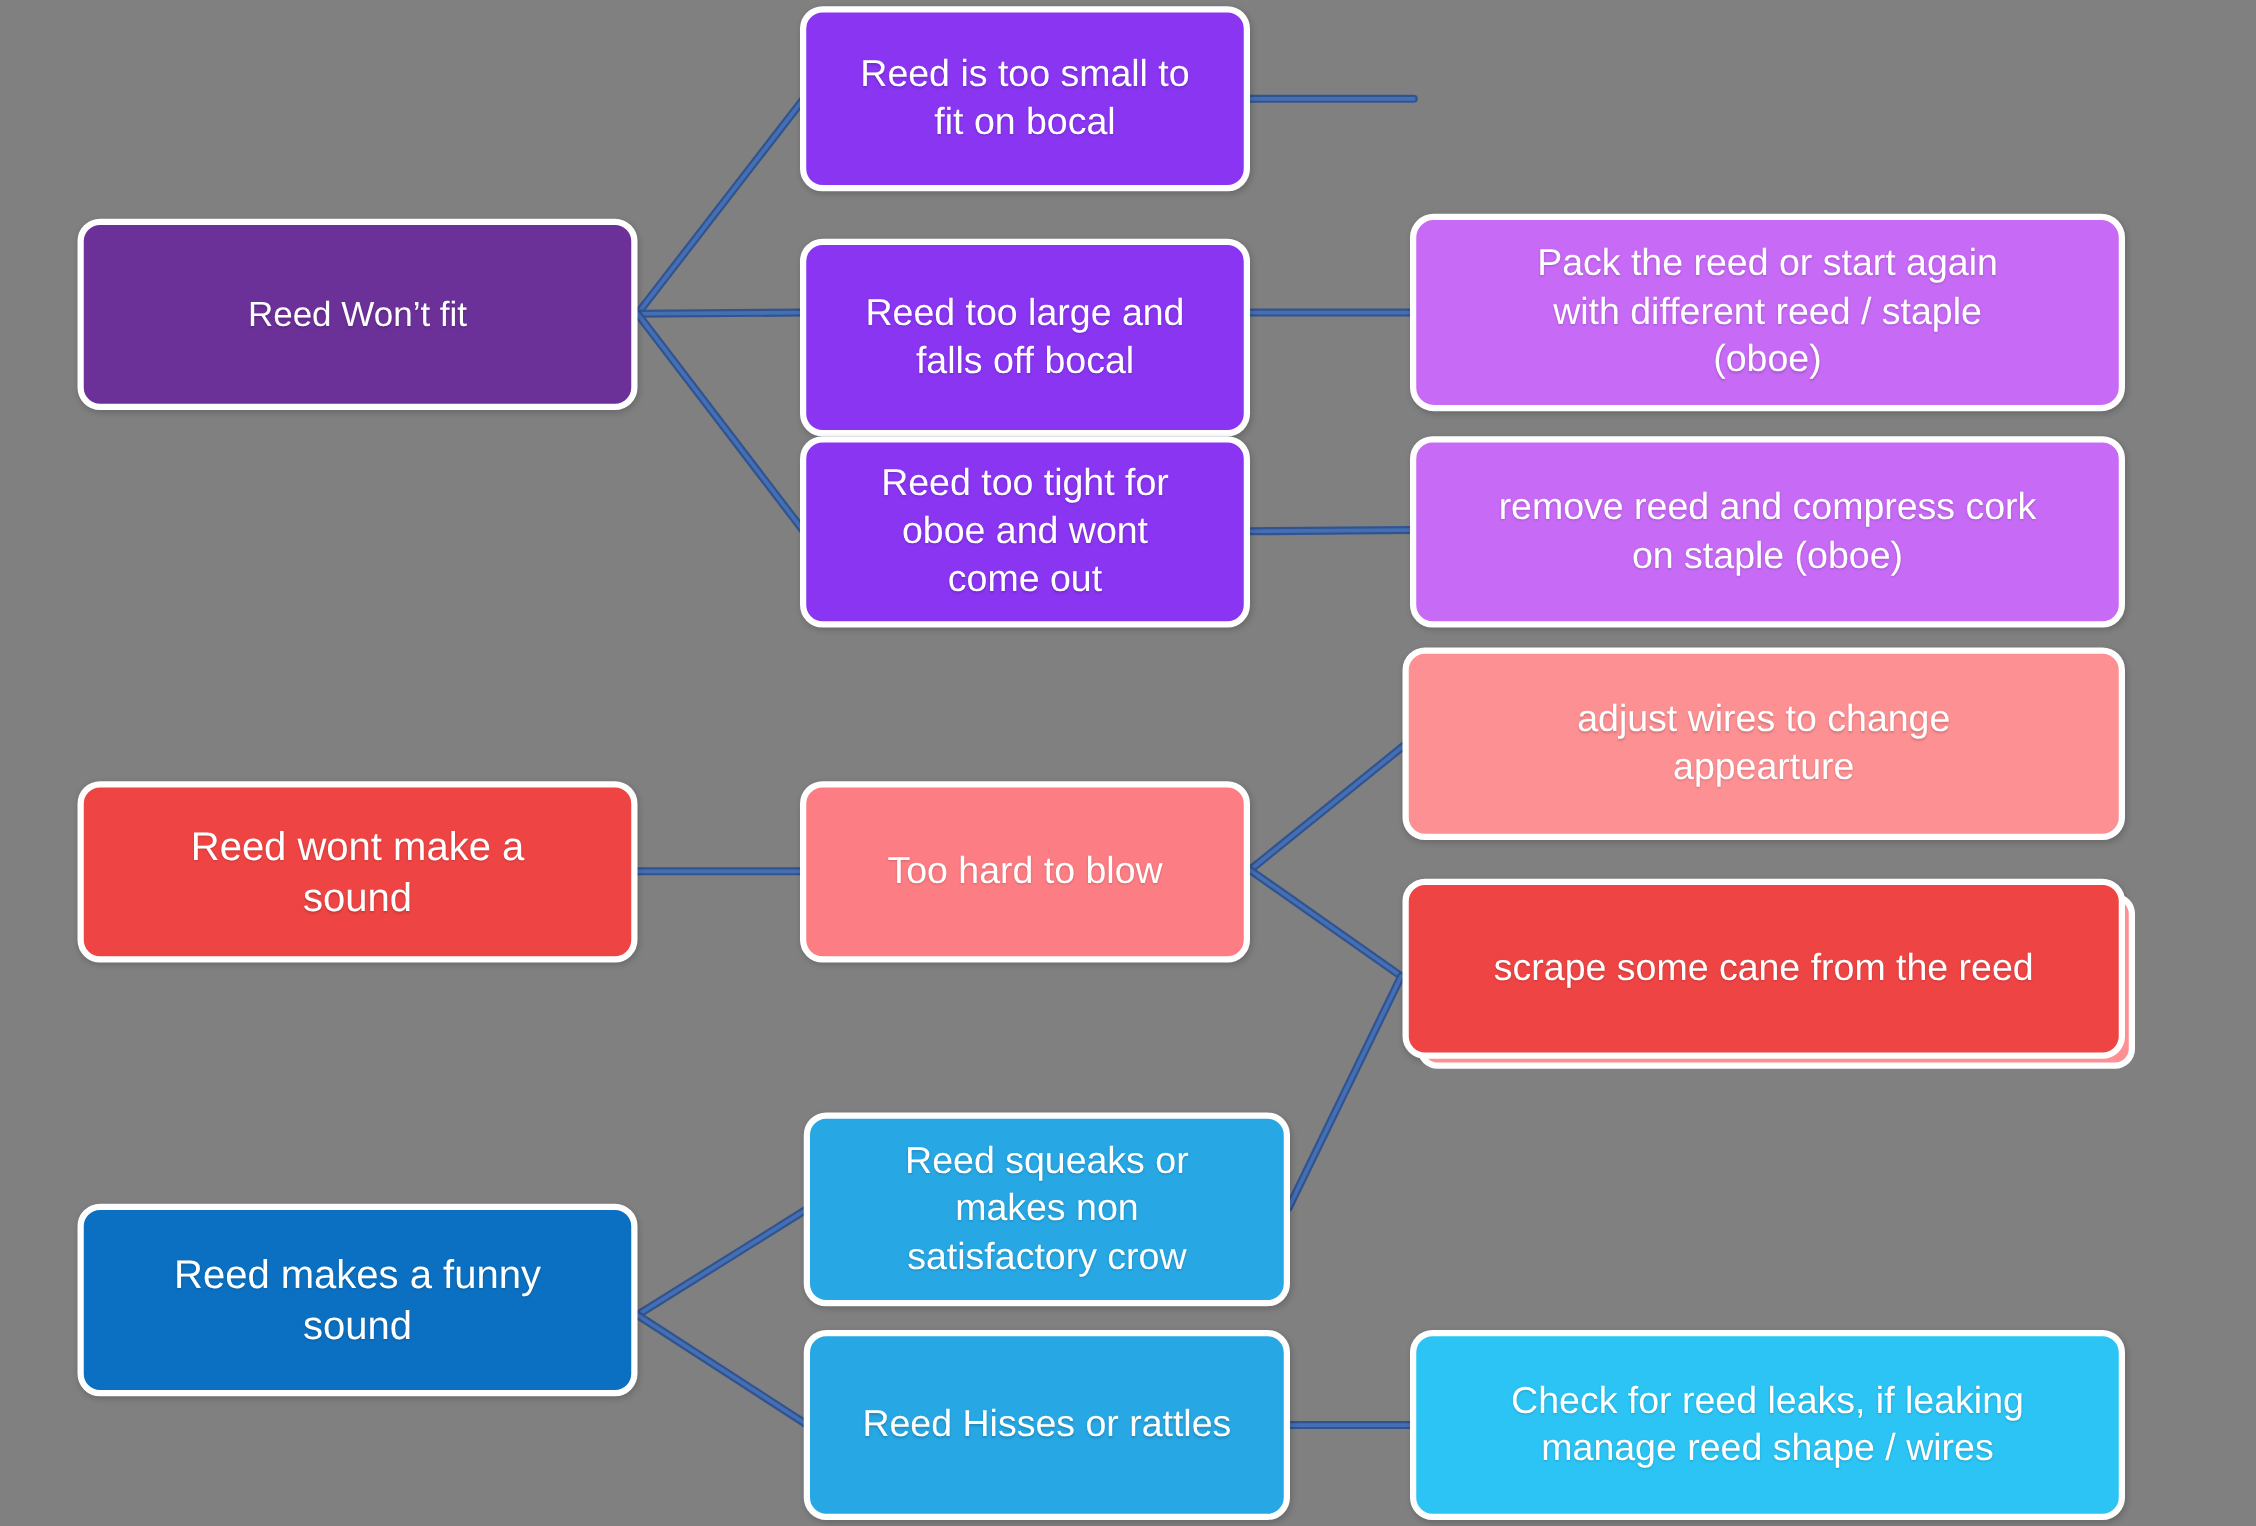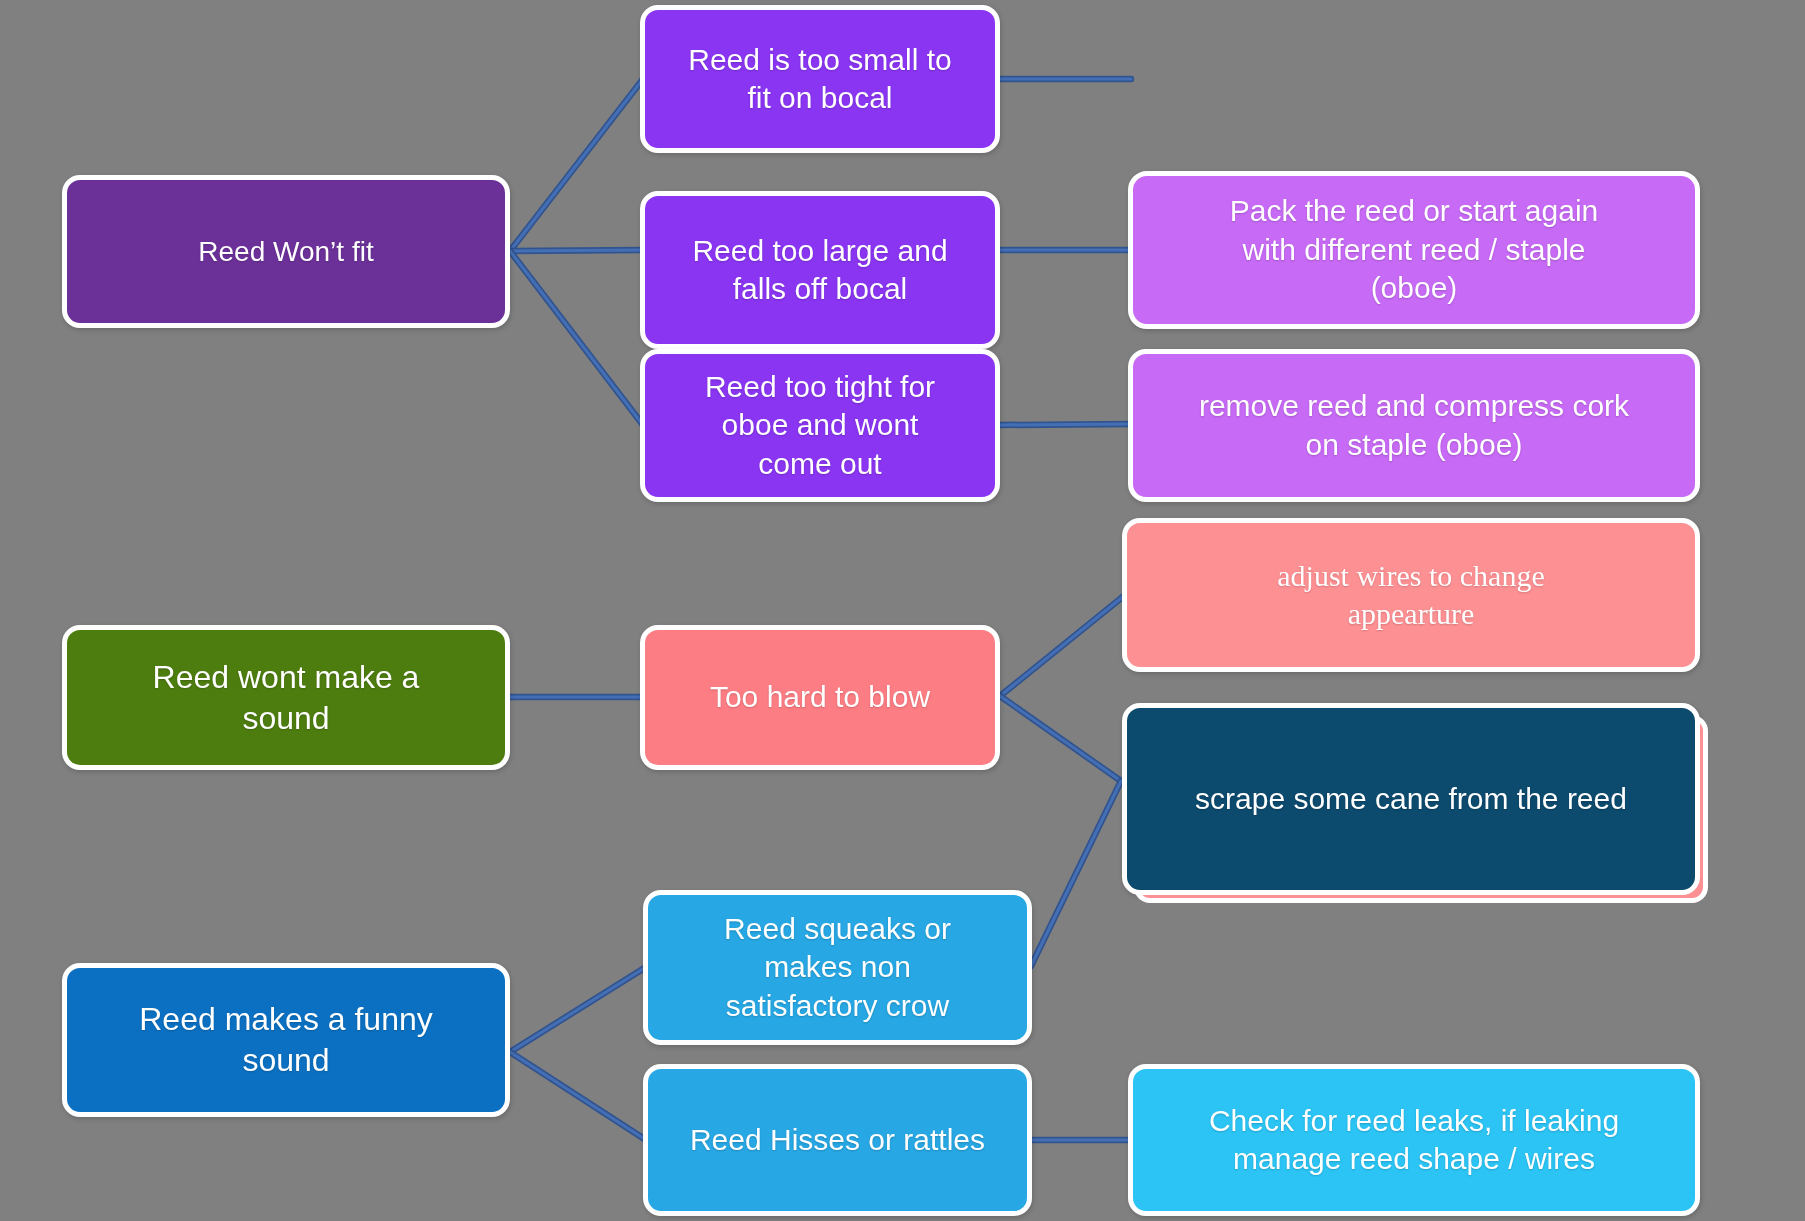--- a/index.html
+++ b/index.html
@@ -74,26 +74,26 @@
     <div class="node" style="left: 640px; top: 171px; width: 360px; height: 158px; background: rgb(138, 53, 242); font-size: 30px; color: rgb(255, 255, 255); border-color: rgb(255, 255, 255); margin-top: 20px;">Reed too large and
 falls off bocal</div>
     <div class="node" style="left: 640px; top: 349px; width: 360px; height: 153px; background: rgb(138, 53, 242); font-size: 30px; color: rgb(255, 255, 255); border-color: rgb(255, 255, 255);">Reed too tight for
 oboe and wont
 come out</div>
     <div class="node" style="left: 1128px; top: 171px; width: 572px; height: 158px; background: rgb(199, 106, 245); font-size: 30px; color: rgb(255, 255, 255); border-color: rgb(255, 255, 255); border-radius: 19px;">Pack the reed or start again
 with different reed / staple
 (oboe)</div>
     <div class="node" style="left: 1128px; top: 349px; width: 572px; height: 153px; background: rgb(199, 106, 245); font-size: 30px; color: rgb(255, 255, 255); border-color: rgb(255, 255, 255);">remove reed and compress cork
 on staple (oboe)</div>
-    <div class="node" style="left: 62px; top: 625px; width: 448px; height: 145px; background: #4d7c0f; font-size: 32px; color: rgb(255, 255, 255); border-color: rgb(255, 255, 255);">Reed wont make a
+    <div class="node" style="left: 62px; top: 625px; width: 448px; height: 145px; background: #ef4444; font-size: 32px; color: rgb(255, 255, 255); border-color: rgb(255, 255, 255);">Reed wont make a
 sound</div>
     <div class="node" style="left: 640px; top: 625px; width: 360px; height: 145px; background: rgb(252, 125, 131); font-size: 30px; color: rgb(255, 255, 255); border-color: rgb(255, 255, 255);">Too hard to blow</div>
-    <div class="node" style="left: 1122px; top: 518px; width: 578px; height: 154px; background: rgb(253, 144, 147); font-size: 30px; color: rgb(255, 255, 255); border-color: rgb(255, 255, 255); font-family: Liberation Serif, serif;">adjust wires to change
+    <div class="node" style="left: 1122px; top: 518px; width: 578px; height: 154px; background: rgb(253, 144, 147); font-size: 30px; color: rgb(255, 255, 255); border-color: rgb(255, 255, 255);">adjust wires to change
 appearture</div>
-    <div class="node stacked" style="left: 1122px; top: 703px; width: 578px; height: 192px; background: #0c4a6e; font-size: 30px; color: rgb(255, 255, 255); border-color: rgb(255, 255, 255);">scrape some cane from the reed</div>
+    <div class="node stacked" style="left: 1122px; top: 703px; width: 578px; height: 144px; background: #ef4444; font-size: 30px; color: rgb(255, 255, 255); border-color: rgb(255, 255, 255);">scrape some cane from the reed</div>
     <div class="node" style="left: 62px; top: 963px; width: 448px; height: 154px; background: rgb(11, 112, 193); font-size: 32px; color: rgb(255, 255, 255); border-color: rgb(255, 255, 255);">Reed makes a funny
 sound</div>
     <div class="node" style="left: 643px; top: 890px; width: 389px; height: 155px; background: rgb(39, 167, 227); font-size: 30px; color: rgb(255, 255, 255); border-color: rgb(255, 255, 255);">Reed squeaks or
 makes non
 satisfactory crow</div>
     <div class="node" style="left: 643px; top: 1064px; width: 389px; height: 152px; background: rgb(39, 167, 227); font-size: 30px; color: rgb(255, 255, 255); border-color: rgb(255, 255, 255);">Reed Hisses or rattles</div>
     <div class="node" style="left: 1128px; top: 1064px; width: 572px; height: 152px; background: rgb(43, 196, 244); font-size: 30px; color: rgb(255, 255, 255); border-color: rgb(255, 255, 255);">Check for reed leaks, if leaking
 manage reed shape / wires</div>
   </div>
 

